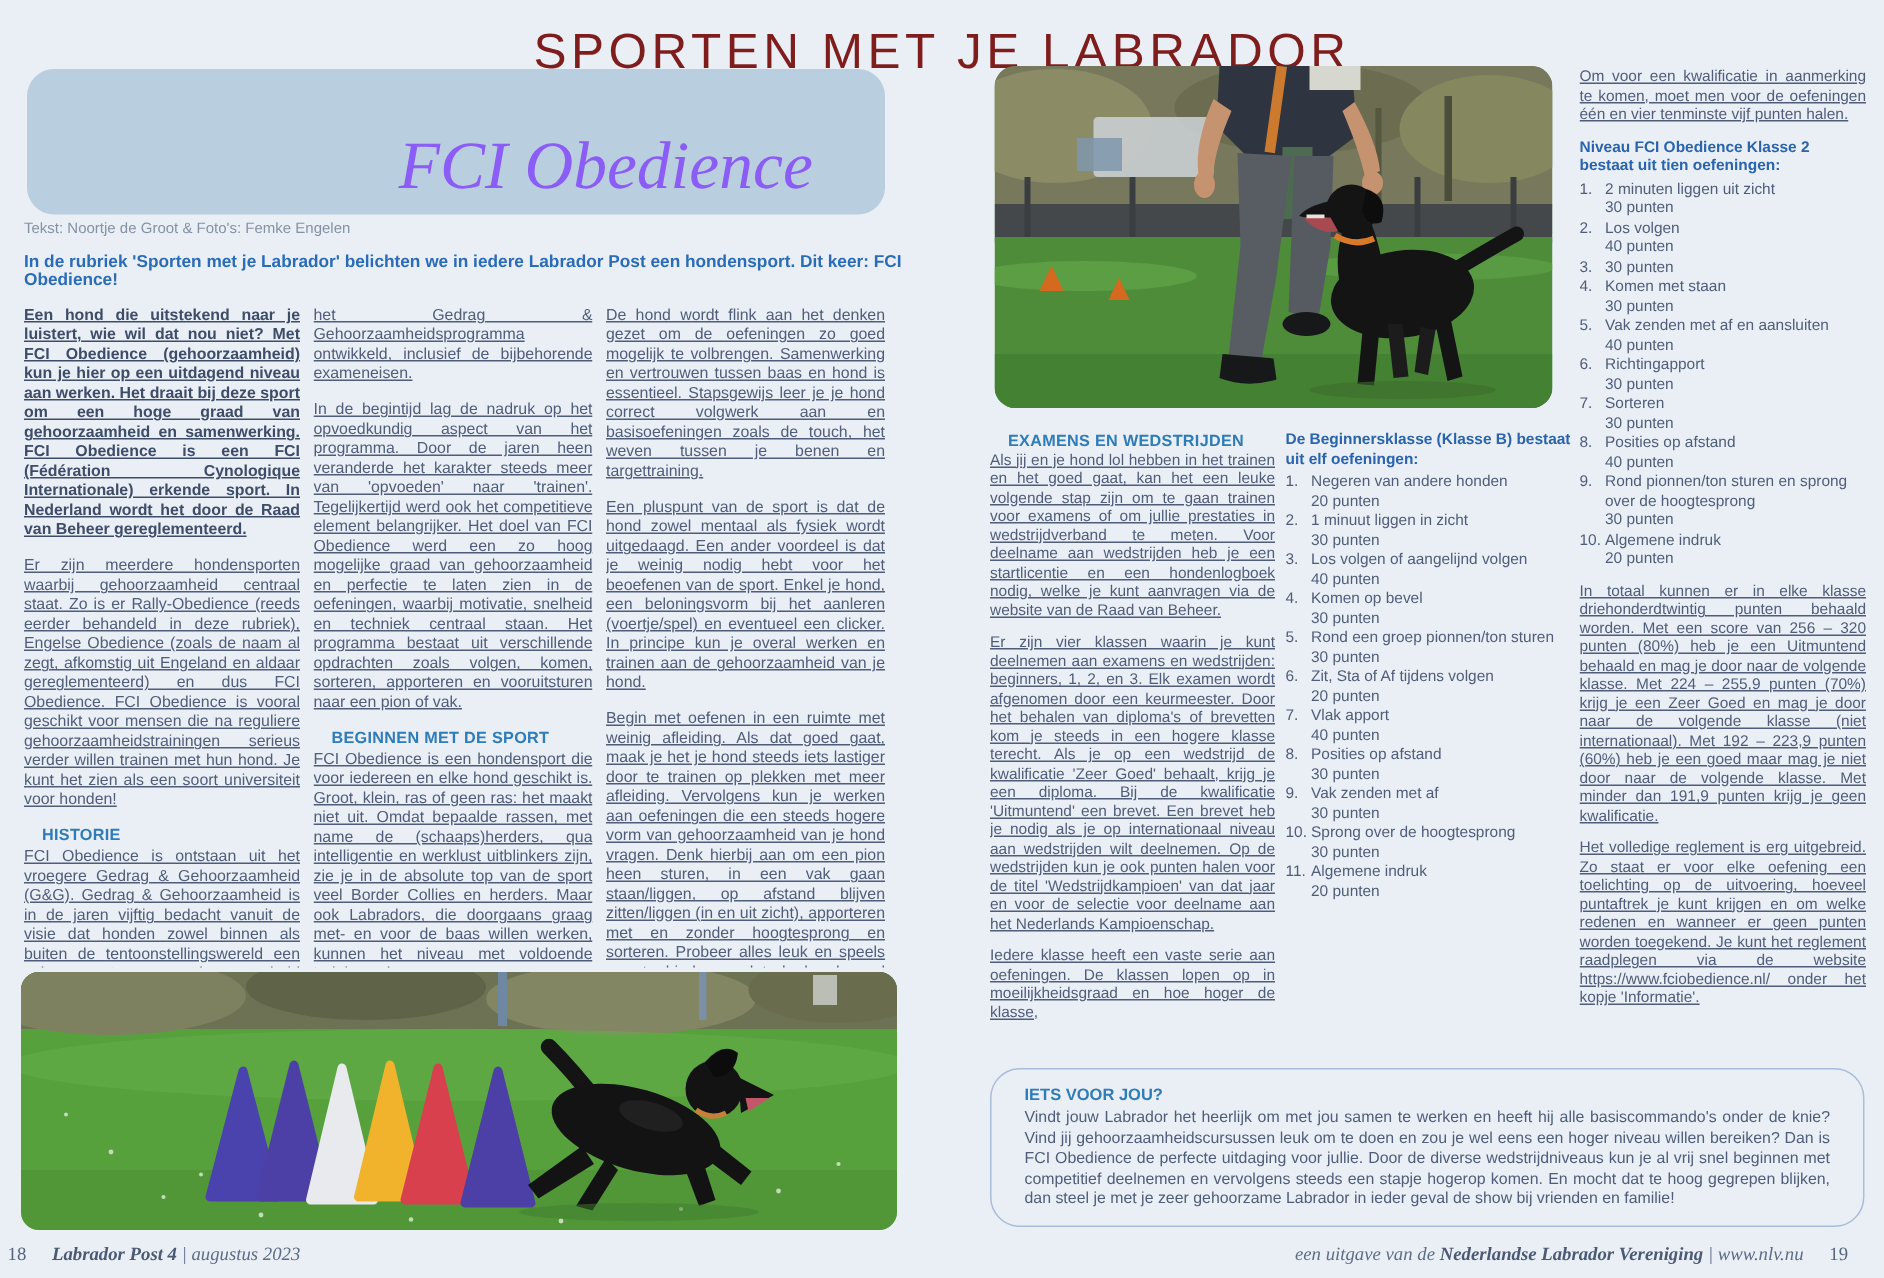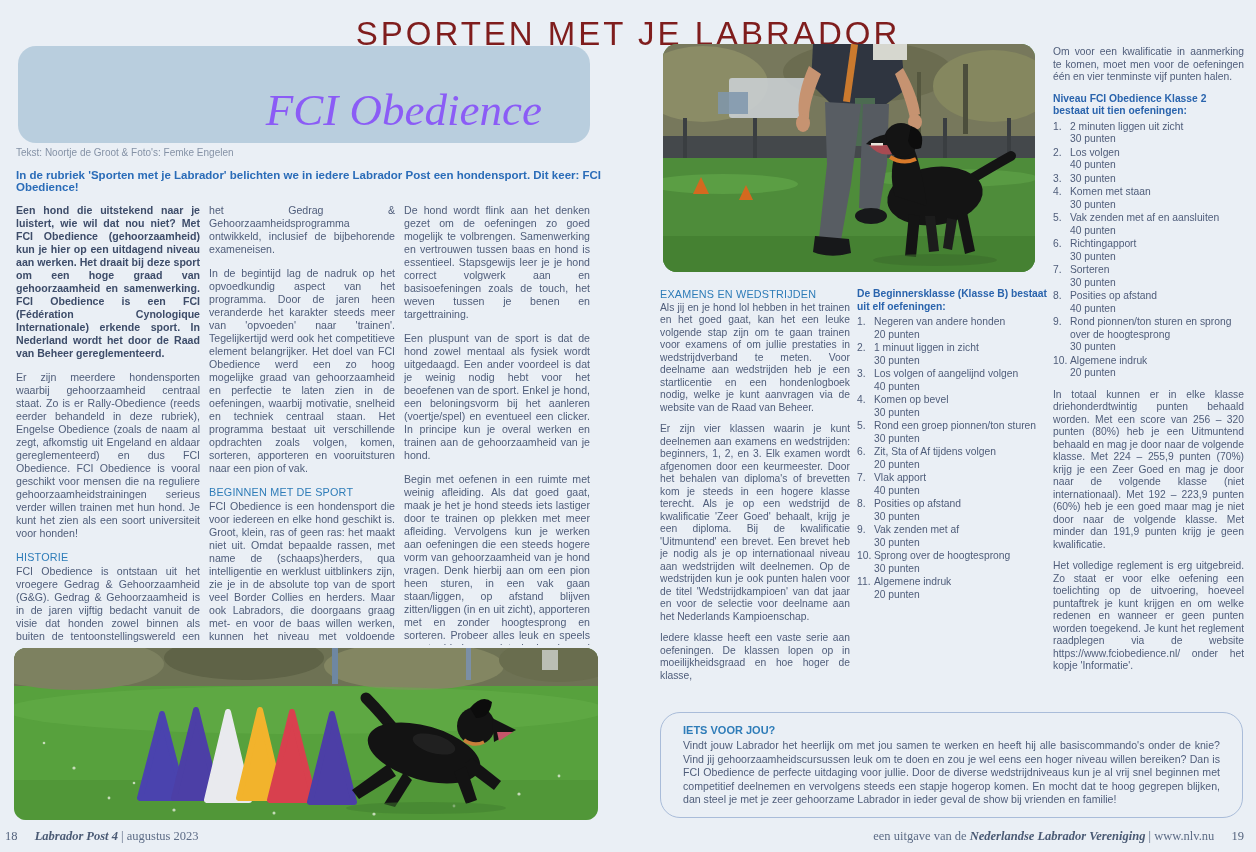--- a/index.html
+++ b/index.html
@@ -16,31 +16,31 @@
     font-size:33px;letter-spacing:3px;color:#7f1d1d;font-weight:400;}
   .sub-title{position:absolute;left:250px;top:84px;width:292px;text-align:right;
     font-family:"Liberation Serif",serif;font-style:italic;
     font-size:45px;color:#8b5cf6;}
   .byline{position:absolute;left:16px;top:147px;font-size:10px;color:#8592a6;}
   .intro-line{position:absolute;left:16px;top:169px;width:636px;
     font-size:11.5px;font-weight:700;color:#2a6cb8;}
   
   .col{position:absolute;font-size:10.6px;line-height:13px;text-align:justify;
     overflow:hidden;hyphens:auto;}
-  .col p{margin:0 0 11px 0;}
+  .col p{margin:0 0 11px 0;text-decoration:underline;}
   .col-r{font-size:10.3px;line-height:12.5px;}
   .col-r p{margin:0 0 9px 0;}
   #col1{left:16px;top:204px;width:184px;height:441px;}
   #col2{left:209px;top:204px;width:186px;height:441px;}
   #col3{left:404px;top:204px;width:186px;height:441px;}
   #col4{left:660px;top:288px;width:190px;height:424px;}
   #col5{left:857px;top:288px;width:190px;height:420px;}
   #col6{left:1053px;top:46px;width:191px;height:664px;}
   .lead{font-weight:700;color:#3d4c69;}
-  .caps-head{color:#2e7cb8;font-weight:400;font-size:10.8px;margin:0 0 1px 0;
+  .caps-head{color:#2e7cb8;font-weight:700;font-size:10.8px;margin:0 0 1px 12px;
     text-align:left;letter-spacing:.2px;}
   .sub-head{color:#2a64ad;font-weight:700;margin:0 0 3px 0;text-align:left;}
   
   .ex-list{text-align:left;}
   .ex-row{display:flex;margin:0 0 1px 0;}
   .ex-num{flex:none;width:17px;}
   .ex-body{flex:1;}
   .ex-label{display:block;}
   .ex-points{display:block;}
   
@@ -52,21 +52,21 @@
   .callout{position:absolute;left:660px;top:712px;width:583px;height:106px;
     box-sizing:border-box;border:1.5px solid #a9bcd9;border-radius:20px;
     padding:11px 22px;background:transparent;}
   .callout-head{color:#2e7cb8;font-weight:700;font-size:11px;margin:0 0 3px 0;}
   .callout-text{font-size:10.6px;line-height:13.6px;text-align:justify;margin:0;}
   
   .footer{position:absolute;top:829px;font-family:"Liberation Serif",serif;
     font-size:12.5px;color:#5d6c86;}
   #footer-left{left:5px;}
   #footer-right{right:8px;text-align:right;}
-  .footer .it{text-align:center;}
+  .footer .it{font-style:italic;text-align:center;}
   .footer .b{font-weight:700;font-style:italic;color:#4a5a74;}
   .footer .pnum{font-style:normal;margin:0 14px;color:#55647e;}
 </style>
 </head>
 <body>
 
 <div class="title-box"></div>
 <div class="main-title">SPORTEN MET JE LABRADOR</div>
 <div class="sub-title">FCI Obedience</div>
 <div class="byline">Tekst: Noortje de Groot &amp; Foto's: Femke Engelen</div>
@@ -397,14 +397,14 @@
   <h4 class="callout-head">IETS VOOR JOU?</h4>
   <p class="callout-text">Vindt jouw Labrador het heerlijk om met jou samen te werken en heeft hij alle basiscommando's onder de knie? Vind jij gehoorzaamheidscursussen leuk om te doen en zou je wel eens een hoger niveau willen bereiken? Dan is FCI Obedience de perfecte uitdaging voor jullie. Door de diverse wedstrijdniveaus kun je al vrij snel beginnen met competitief deelnemen en vervolgens steeds een stapje hogerop komen. En mocht dat te hoog gegrepen blijken, dan steel je met je zeer gehoorzame Labrador in ieder geval de show bij vrienden en familie!</p>
 </div>
 
 <div class="footer" id="footer-left">
   <span class="pnum" style="margin-left:0">18</span>
   <span class="b">Labrador Post 4</span><span class="it"> | augustus 2023</span>
 </div>
 <div class="footer" id="footer-right">
   <span class="it">een uitgave van de </span><span class="b">Nederlandse Labrador Vereniging</span><span class="it"> | www.nlv.nu</span>
-  <span class="pnum" style="margin-right:4px">19</span>
+  <span class="pnum" style="margin-right:16px">19</span>
 </div>
 
 </body></html>

